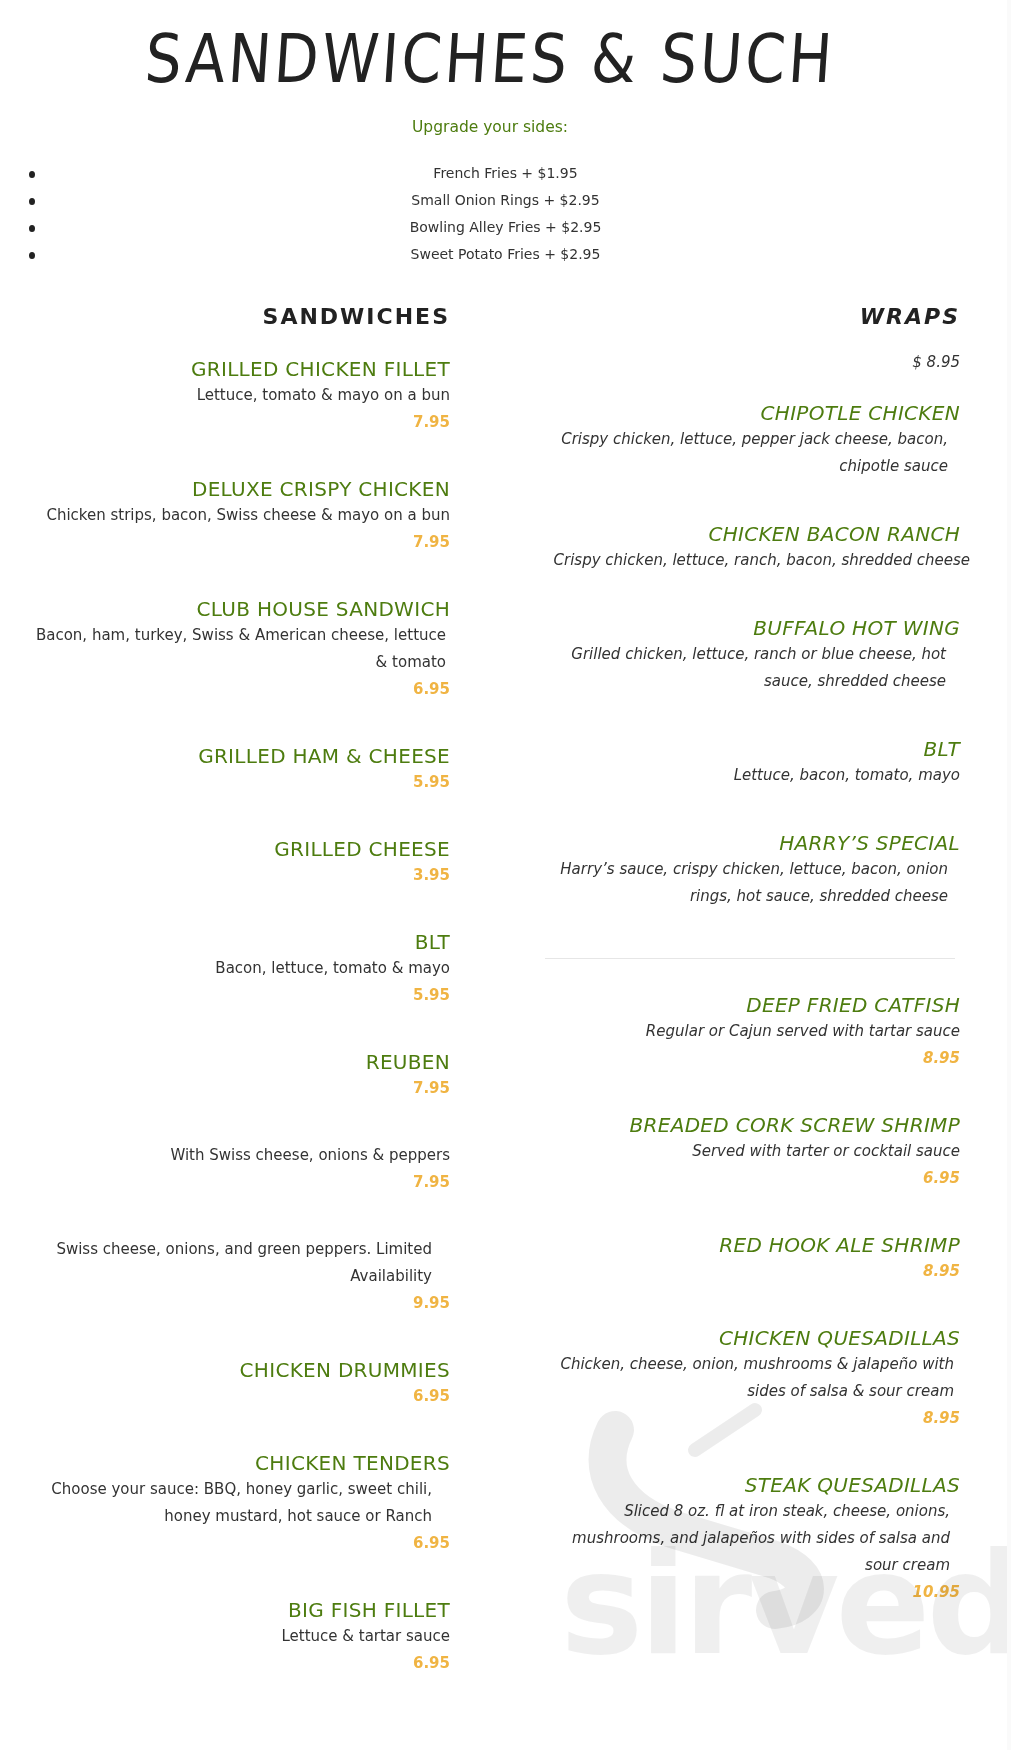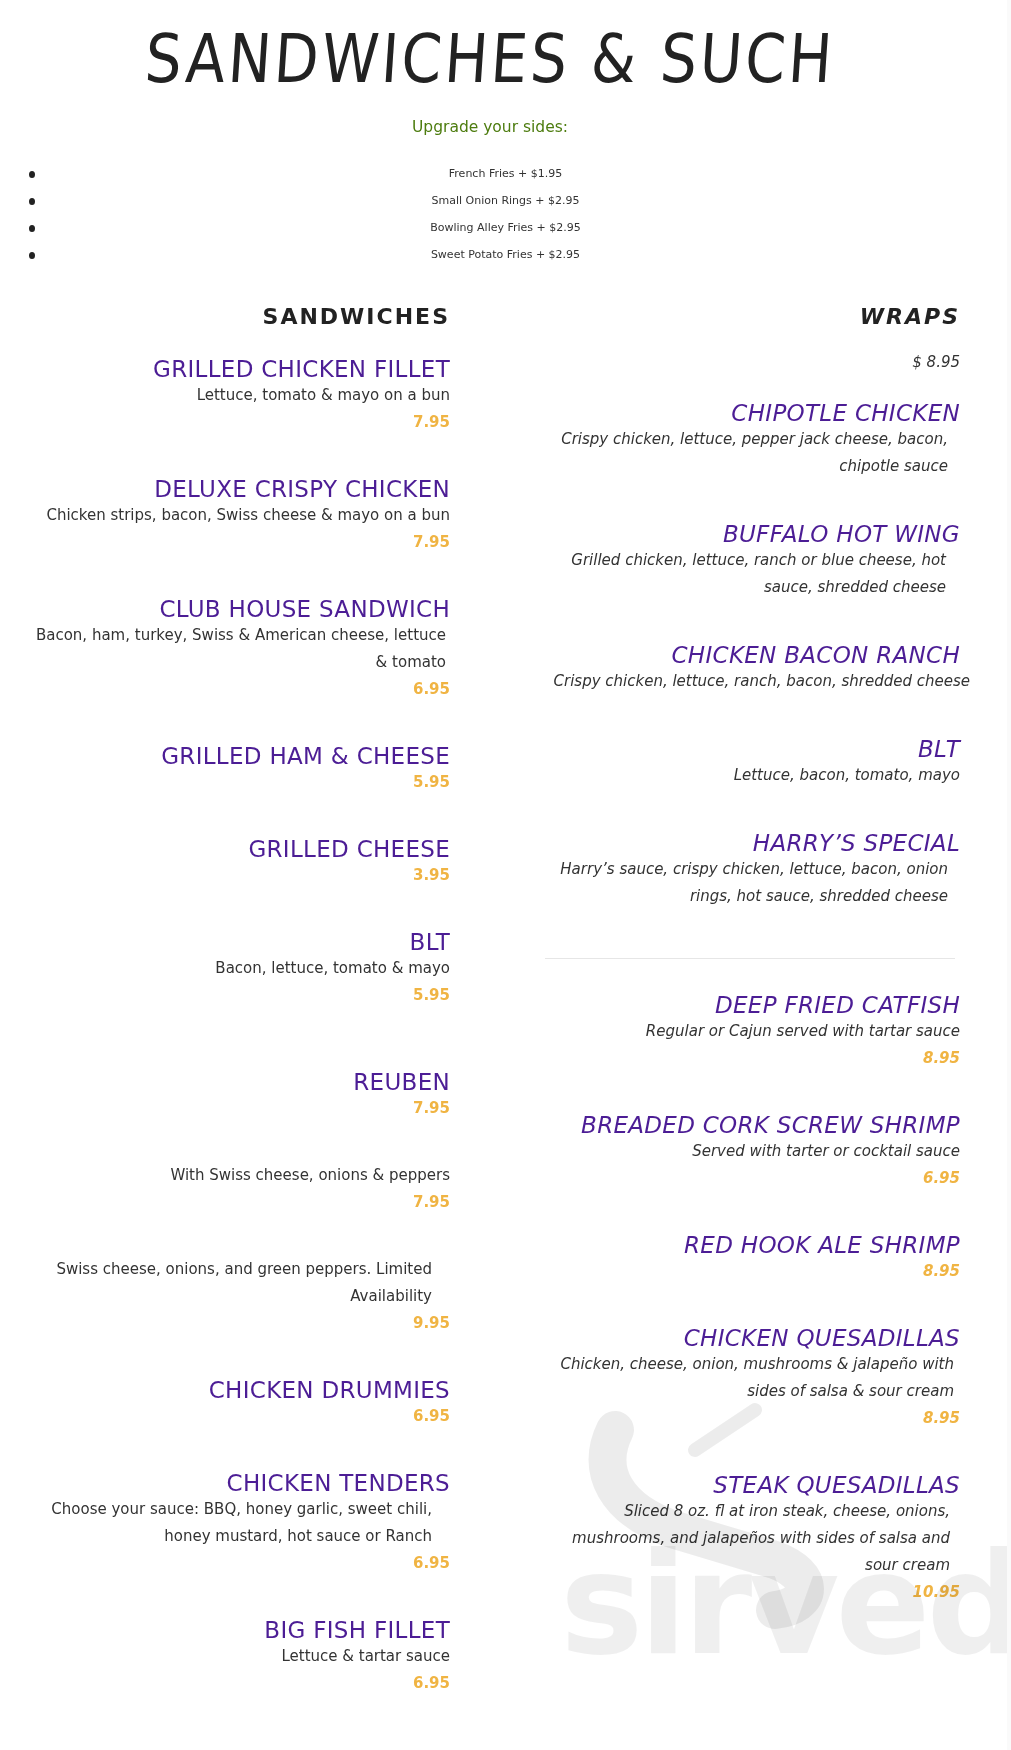--- a/index.html
+++ b/index.html
@@ -13,41 +13,41 @@
       transform: scaleY(1.05) skewX(-4deg);
       font-stretch: condensed;
     }
     .upgrade-label {
       position: absolute; top: 118px; left: 0; width: 980px; text-align: center;
       font-size: 15.5px; color: #4d7c0f;
     }
     .sides-list { position: absolute; top: 160px; left: 0; width: 1011px; list-style: none; }
     .sides-list li {
       position: relative; height: 27px; line-height: 27px;
-      text-align: center; font-size: 11px; color: #333;
+      text-align: center; font-size: 14px; color: #333;
       padding-left: 14px; width: 1011px;
     }
     .sides-list li .bullet {
       position: absolute; left: 29px; top: 11px; width: 6px; height: 7px;
       border-radius: 50%; background: #222;
     }
     .sides-list li .side-text { display: inline-block; width: 1011px; text-align: center; margin-left: -14px; padding-right: 0; }
 
     .col { position: absolute; top: 300px; text-align: right; }
     .col-left { left: 25px; width: 425px; }
     .col-right { left: 540px; width: 420px; font-style: italic; }
 
     .section-heading {
       font-size: 22px; font-weight: bold; letter-spacing: 2px; color: #222;
       height: 34px; line-height: 34px;
     }
     .section-price { font-size: 15px; color: #333; margin-top: 18px; height: 20px; line-height: 20px; }
 
     .item { margin-top: 0; }
-    .item-name { font-size: 23px; color: #4c1d95; line-height: 26px; letter-spacing: 0.3px; }
+    .item-name { font-size: 20px; color: #4d7c0f; line-height: 26px; letter-spacing: 0.3px; }
     .item-desc { font-size: 15px; color: #333; line-height: 27px; }
     .item-price { font-size: 15px; font-weight: bold; color: #f0b443; line-height: 26px; }
 
     .divider { height: 1px; background: #e6e6e6; margin: 0 auto; width: 410px; }
 
     .watermark { position: absolute; left: 555px; top: 1390px; width: 400px; height: 280px; pointer-events: none; opacity: 0.07; }
     .watermark-text {
       position: absolute; left: 560px; top: 1535px; font-size: 140px; font-weight: bold;
       color: #000; opacity: 0.06; letter-spacing: -4px; font-family: "DejaVu Sans", sans-serif;
       line-height: 140px;
@@ -91,21 +91,21 @@
   </div>
   <div class="item" style="margin-top:41px">
     <div class="item-name">GRILLED CHEESE</div>
     <div class="item-price">3.95</div>
   </div>
   <div class="item" style="margin-top:41px">
     <div class="item-name">BLT</div>
     <div class="item-desc">Bacon, lettuce, tomato &amp; mayo</div>
     <div class="item-price">5.95</div>
   </div>
-  <div class="item" style="margin-top:61px">
+  <div class="item" style="margin-top:41px">
     <div class="item-name">REUBEN</div>
     <div class="item-price">7.95</div>
   </div>
   <div class="item" style="margin-top:41px">
     <div class="item-desc">With Swiss cheese, onions &amp; peppers</div>
     <div class="item-price">7.95</div>
   </div>
   <div class="item" style="margin-top:41px">
     <div class="item-desc" style="padding:0 18px">Swiss cheese, onions, and green peppers. Limited Availability</div>
     <div class="item-price">9.95</div>
@@ -128,26 +128,26 @@
 
 <section class="col col-right">
   <h2 class="section-heading">WRAPS</h2>
   <div class="section-price">$ 8.95</div>
 
   <div class="item" style="margin-top:28px">
     <div class="item-name">CHIPOTLE CHICKEN</div>
     <div class="item-desc" style="padding:0 12px">Crispy chicken, lettuce, pepper jack cheese, bacon, chipotle sauce</div>
   </div>
   <div class="item" style="margin-top:41px">
+    <div class="item-name">CHICKEN BACON RANCH</div>
+    <div class="item-desc" style="margin:0 -10px">Crispy chicken, lettuce, ranch, bacon, shredded cheese</div>
+  </div>
+  <div class="item" style="margin-top:41px">
     <div class="item-name">BUFFALO HOT WING</div>
     <div class="item-desc" style="padding:0 14px">Grilled chicken, lettuce, ranch or blue cheese, hot sauce, shredded cheese</div>
-  </div>
-  <div class="item" style="margin-top:41px">
-    <div class="item-name">CHICKEN BACON RANCH</div>
-    <div class="item-desc" style="margin:0 -10px">Crispy chicken, lettuce, ranch, bacon, shredded cheese</div>
   </div>
   <div class="item" style="margin-top:41px">
     <div class="item-name">BLT</div>
     <div class="item-desc">Lettuce, bacon, tomato, mayo</div>
   </div>
   <div class="item" style="margin-top:41px">
     <div class="item-name">HARRY’S SPECIAL</div>
     <div class="item-desc" style="padding:0 12px">Harry’s sauce, crispy chicken, lettuce, bacon, onion rings, hot sauce, shredded cheese</div>
   </div>
 

